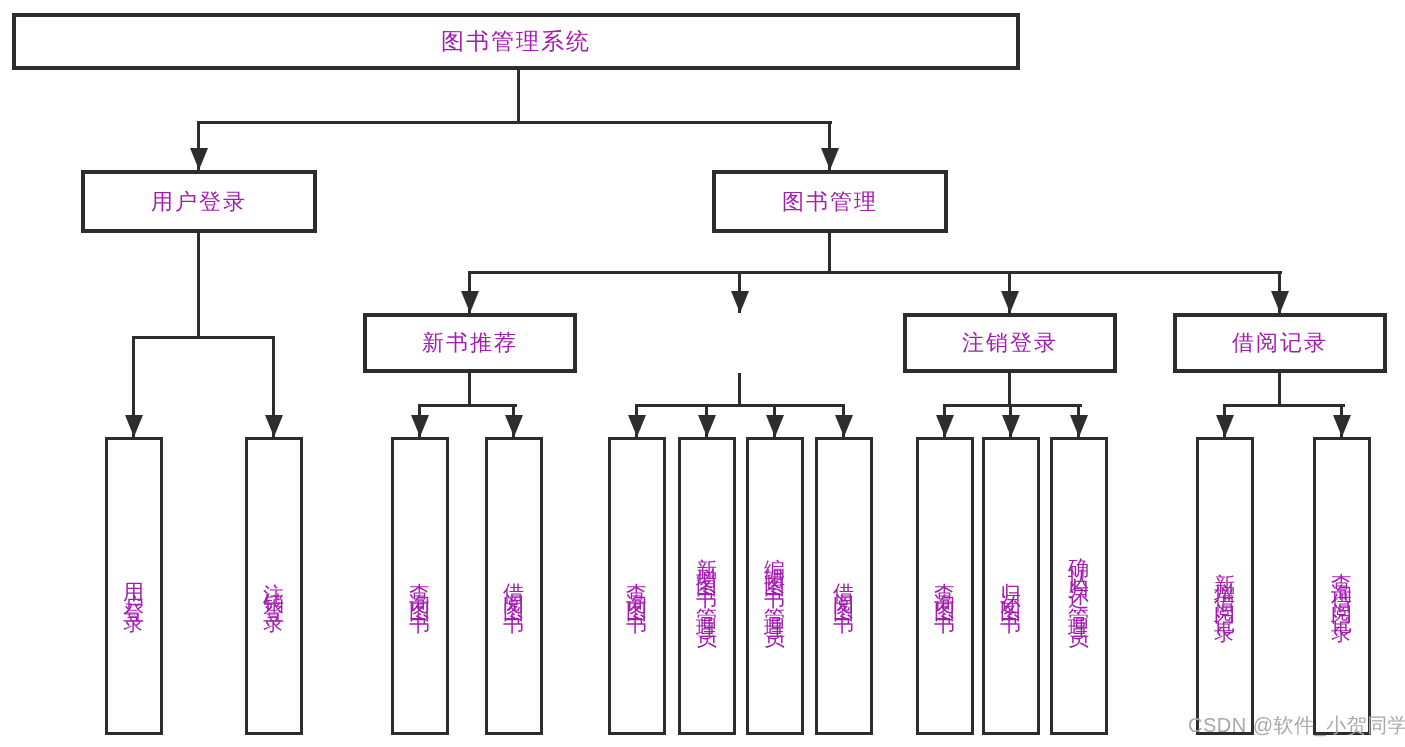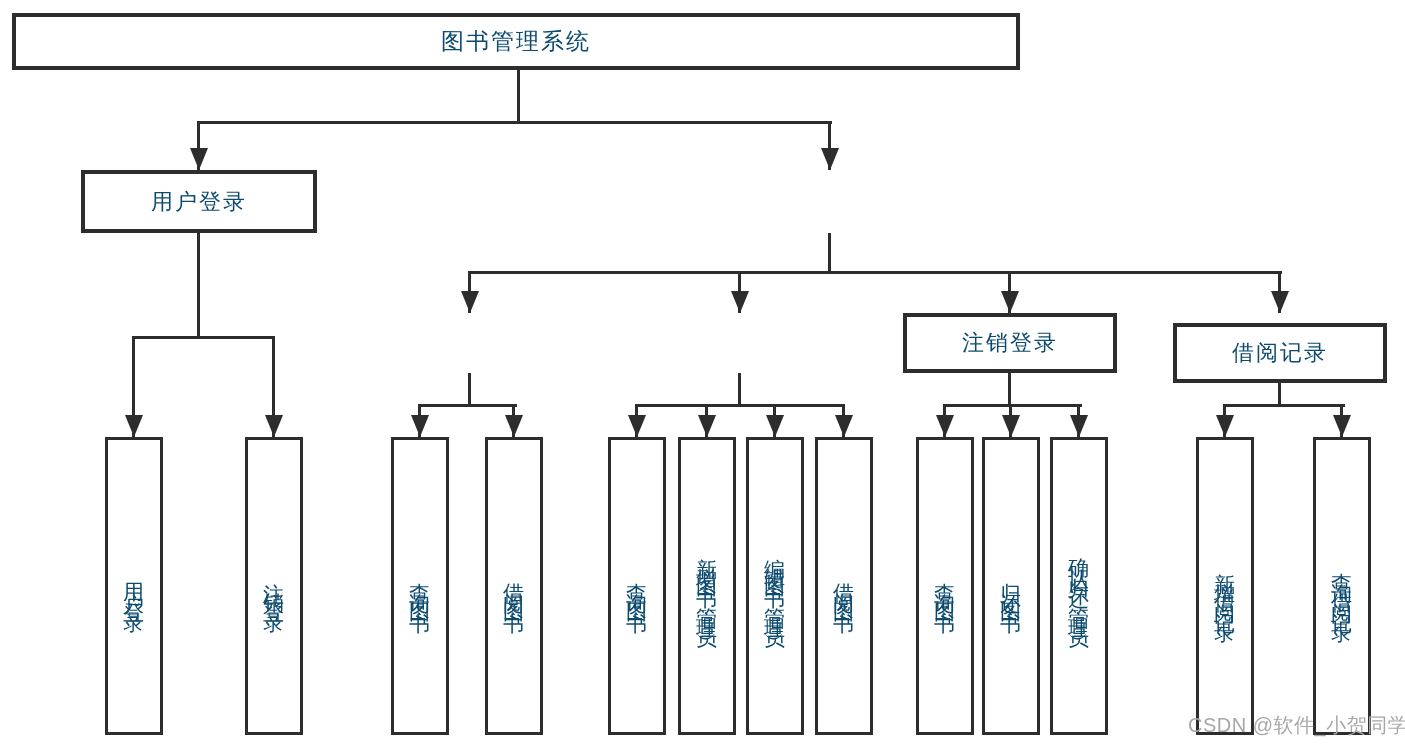--- a/index.html
+++ b/index.html
@@ -9,21 +9,21 @@
     background:#ffffff;
     font-family:"Liberation Sans","DejaVu Sans",sans-serif;
     overflow:hidden;
   }
   .box{
     position:absolute;
     box-sizing:border-box;
     border:4px solid #2d2d2d;
     background:#ffffff;
     display:flex;align-items:center;justify-content:center;
-    color:#0c4a6e;
+    color:#a21caf;
     font-size:22px;
     letter-spacing:2px;
     z-index:2;
     text-align:center;
   }
   .root{border-width:4px;font-size:23px;}
   .leaf{
     border-width:3px;
     width:58px;height:298px;top:437px;
   }
@@ -58,28 +58,34 @@
 <div class="canvas">
 
   <div class="box root" style="left:12px;top:13px;width:1008px;height:57px;">
     <span class="lbl">图书管理系统</span>
   </div>
 
   <div class="box" style="left:81px;top:170px;width:236px;height:63px;">
     <span class="lbl">用户登录</span>
   </div>
 
+  <div class="box" style="left:712px;top:170px;width:236px;height:63px;">
+    <span class="lbl">图书管理</span>
+  </div>
 
+  <div class="box" style="left:363px;top:313px;width:214px;height:60px;">
+    <span class="lbl">新书推荐</span>
+  </div>
 
 
   <div class="box" style="left:903px;top:313px;width:214px;height:60px;">
     <span class="lbl">注销登录</span>
   </div>
 
-  <div class="box" style="left:1173px;top:323px;width:214px;height:60px;">
+  <div class="box" style="left:1173px;top:313px;width:214px;height:60px;">
     <span class="lbl">借阅记录</span>
   </div>
 
   <div class="box leaf" style="left:105px;">
     <span class="lbl">用户登录</span>
   </div>
   <div class="box leaf" style="left:245px;">
     <span class="lbl">注销登录</span>
   </div>
 

